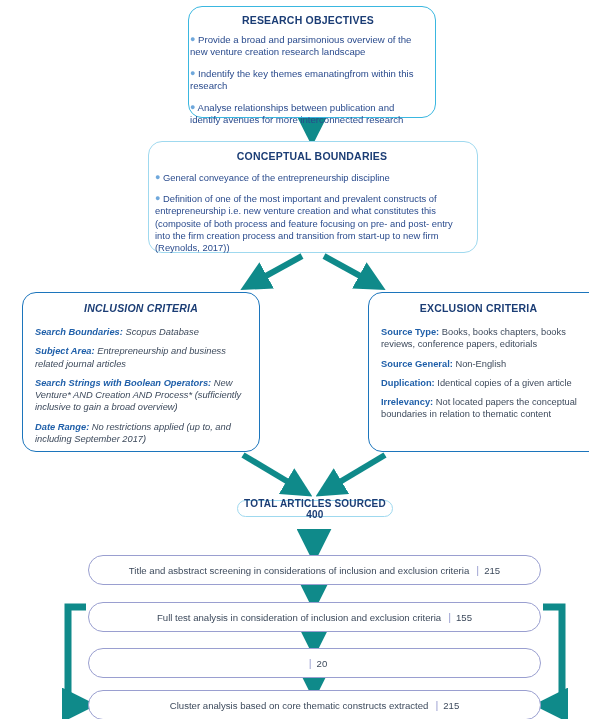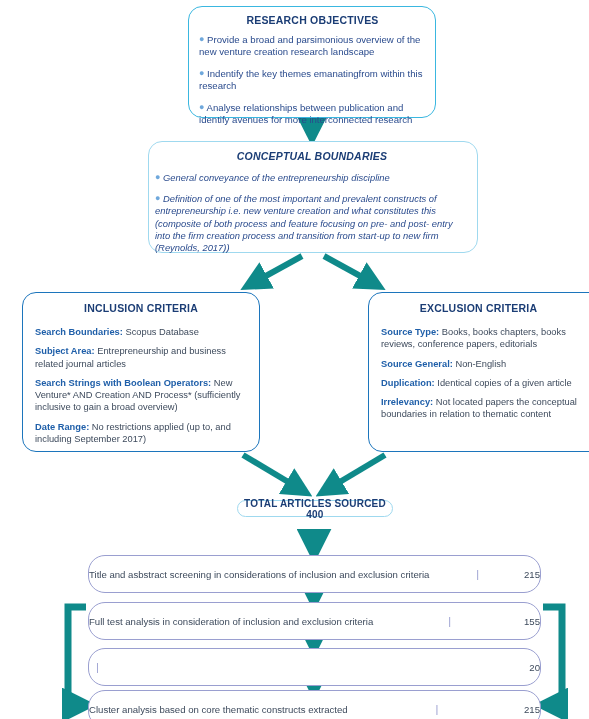--- a/index.html
+++ b/index.html
@@ -67,44 +67,44 @@
     font-weight: bold;
     color: #1f5fa9;
   }
 
   
   #research-objectives {
     left: 188px;
     top: 6px;
     width: 248px;
     height: 112px;
-    padding: 7px 9px 0 10px;
+    padding: 7px 9px 0 1px;
   }
   #research-objectives .box-title { font-size: 10.5px; margin-bottom: 8px; }
   #research-objectives .bullet-line { font-size: 9.6px; margin-bottom: 9px; }
 
   
   #conceptual-boundaries {
     left: 148px;
     top: 141px;
     width: 330px;
     height: 112px;
     padding: 8px 8px 0 6px;
-    font-style: italic;
   }
   #conceptual-boundaries .box-title { font-size: 10.5px; margin-bottom: 10px; }
   #conceptual-boundaries .bullet-line { font-size: 9.4px; margin-bottom: 9px; }
 
   
   #inclusion-criteria {
     left: 22px;
     top: 292px;
     width: 238px;
     height: 160px;
     padding: 9px 12px 0 12px;
+    font-style: italic;
   }
   #exclusion-criteria {
     left: 368px;
     top: 292px;
     width: 245px;
     height: 160px;
     padding: 9px 12px 0 12px;
   }
   #inclusion-criteria .box-title,
   #exclusion-criteria .box-title { font-size: 10.5px; margin-bottom: 12px; }
@@ -123,27 +123,27 @@
     justify-content: center;
   }
   #total-articles .box-title { font-size: 10px; }
 
   
   .stage-row {
     position: absolute;
     box-sizing: border-box;
     left: 88px;
     width: 453px;
-    height: 38px;
+    height: 30px;
     border: 1.4px solid #9a9fd0;
     border-radius: 17px;
     background: #ffffff;
     display: flex;
     align-items: center;
-    justify-content: space-between;
+    justify-content: center;
     font-size: 9.6px;
     color: #3d4a5c;
     white-space: nowrap;
   }
   .stage-row .sep {
     color: #9a9fd0;
     margin: 0 5px 0 7px;
     font-size: 11px;
   }
   .stage-row .count { color: #3d4a5c; }

